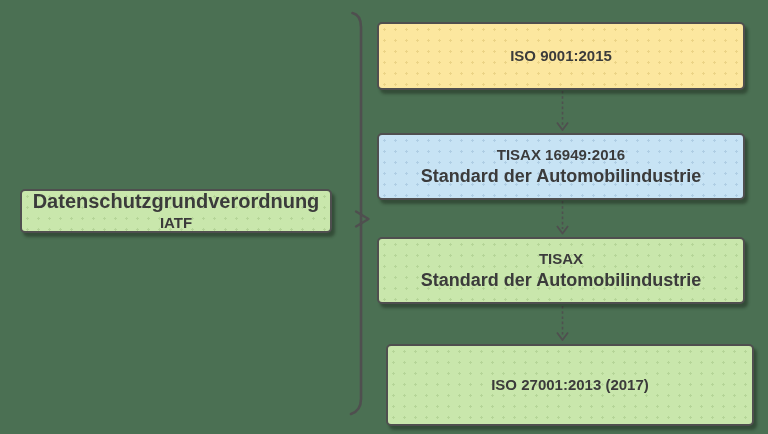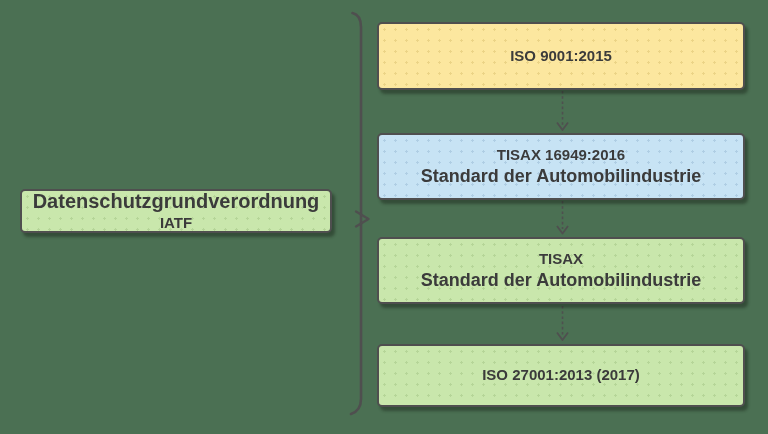--- a/index.html
+++ b/index.html
@@ -46,21 +46,21 @@
     background-color: #c9e7ac;
     background-image: radial-gradient(rgba(110,150,80,0.22) 1px, transparent 1.3px);
     background-size: 11px 11px;
   }
 
   
   #node-dsgvo   { left: 20px;  top: 189px; width: 312px; height: 44px; }
   #node-iso9001 { left: 377px; top: 22px;  width: 368px; height: 68px; }
   #node-iatf    { left: 377px; top: 133px; width: 368px; height: 67px; }
   #node-tisax   { left: 377px; top: 237px; width: 368px; height: 67px; }
-  #node-iso27001{ left: 377px; top: 344px; width: 368px; height: 63px; gap: 32px; }
+  #node-iso27001{ left: 386px; top: 344px; width: 368px; height: 82px; gap: 32px; }
 </style>
 </head>
 <body>
 
 <div class="canvas">
 
   <svg class="overlay" viewBox="0 0 768 434">
 
     <path d="M 352.5 13 C 359 14.5 361 19.5 361 27 L 361 399 C 361 406.5 358.5 411.5 351 414" fill="none" stroke="#4f4f4f" stroke-width="2.6" stroke-linecap="round"></path>
 

